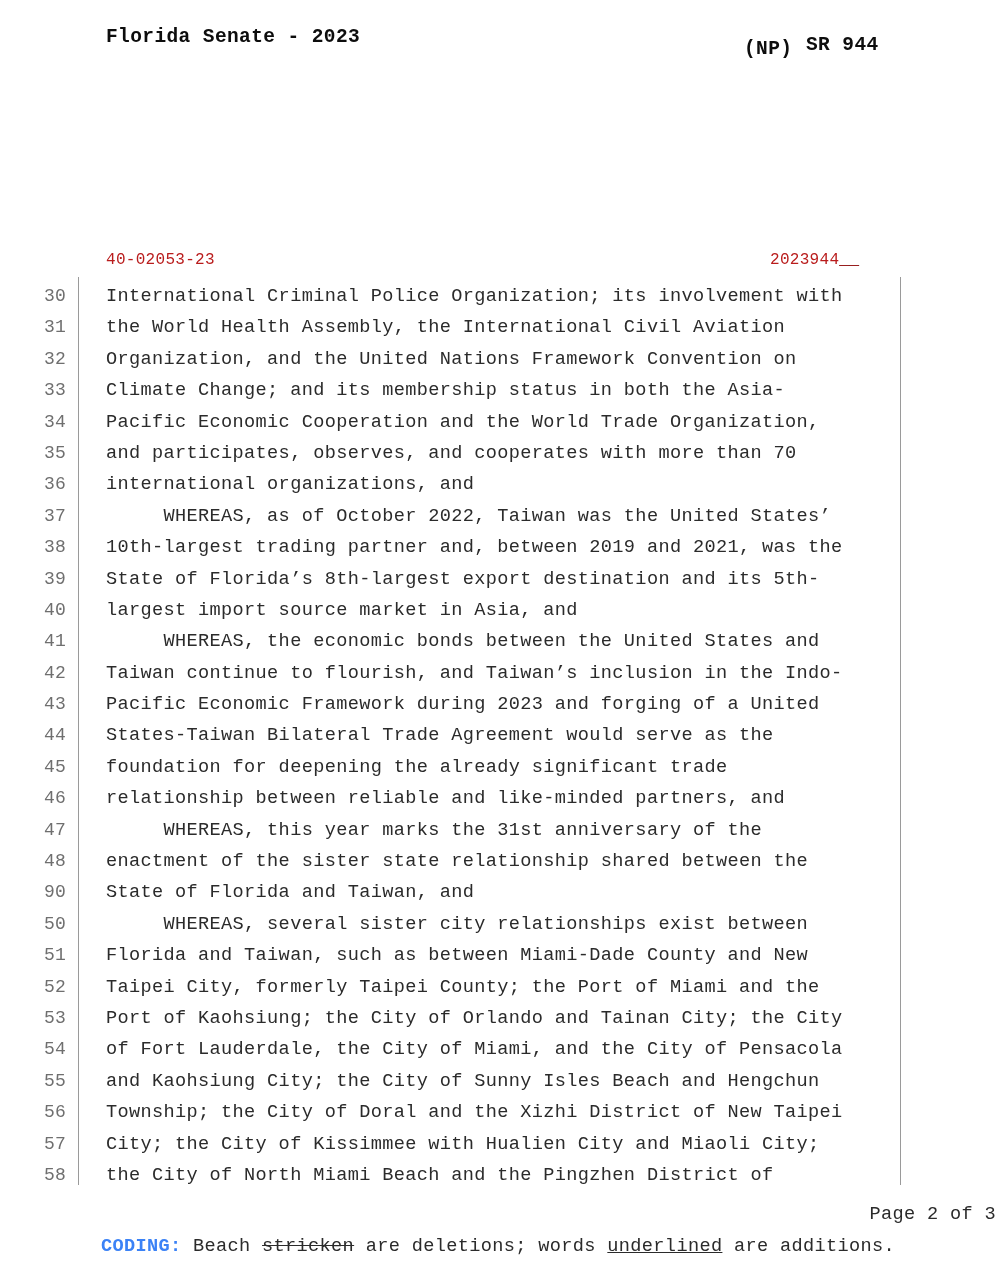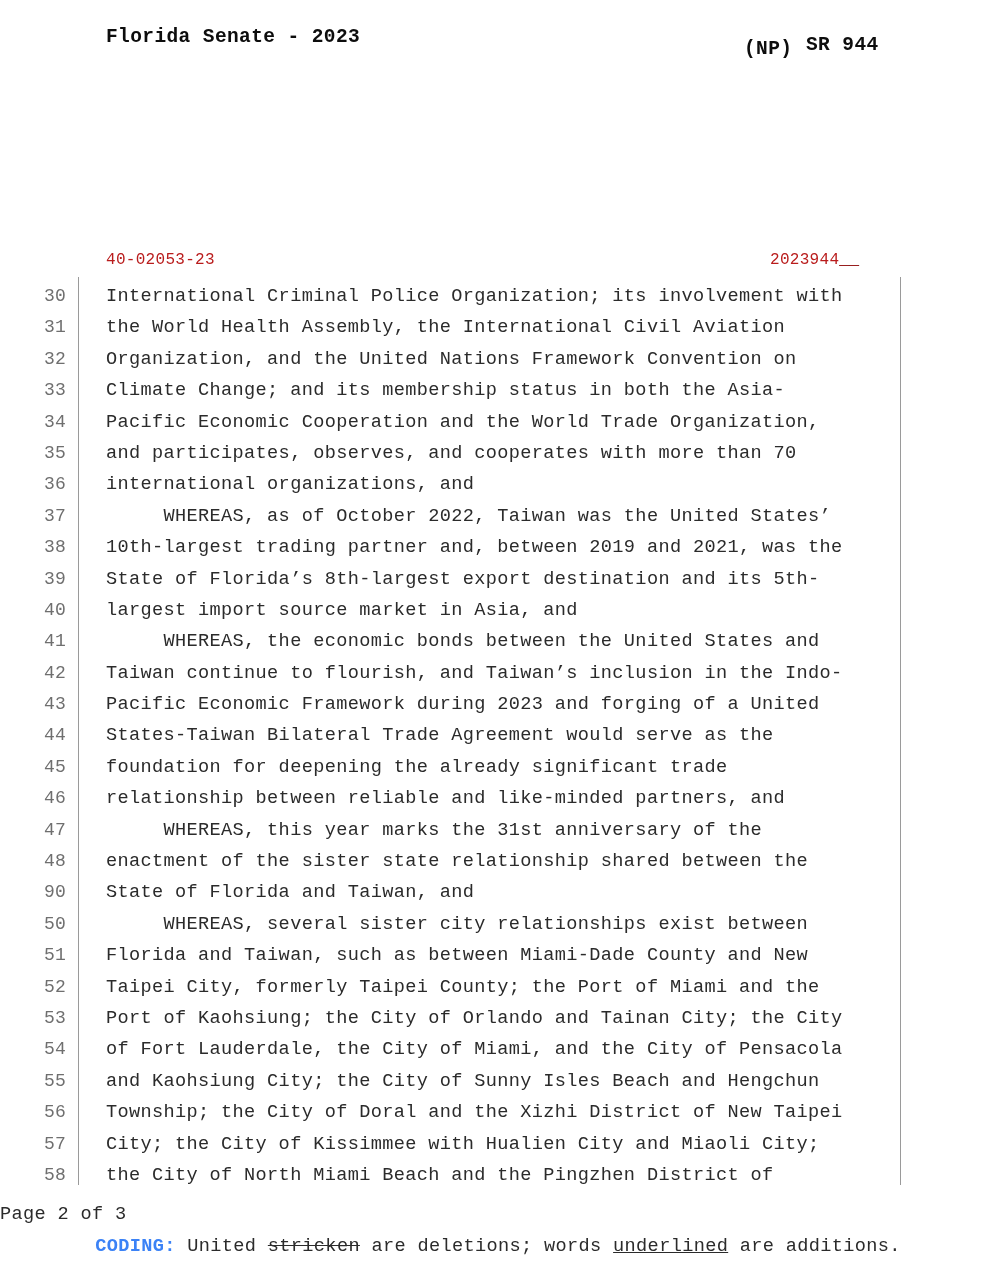--- a/index.html
+++ b/index.html
@@ -134,21 +134,21 @@
     letter-spacing: 0.35px;
     white-space: pre;
   }
 
   
   .page-label {
     position: absolute;
     left: 0;
     top: 1204px;
     width: 996px;
-    text-align: left;
+    text-align: right;
     font-size: 18.6px;
     color: #2b2b2b;
     letter-spacing: 0.35px;
     white-space: pre;
   }
   .coding-line {
     position: absolute;
     left: 0;
     top: 1236px;
     width: 996px;
@@ -217,15 +217,15 @@
       <div class="line-row"><span class="line-no">53</span><span class="line-text">Port of Kaohsiung; the City of Orlando and Tainan City; the City</span></div>
       <div class="line-row"><span class="line-no">54</span><span class="line-text">of Fort Lauderdale, the City of Miami, and the City of Pensacola</span></div>
       <div class="line-row"><span class="line-no">55</span><span class="line-text">and Kaohsiung City; the City of Sunny Isles Beach and Hengchun</span></div>
       <div class="line-row"><span class="line-no">56</span><span class="line-text">Township; the City of Doral and the Xizhi District of New Taipei</span></div>
       <div class="line-row"><span class="line-no">57</span><span class="line-text">City; the City of Kissimmee with Hualien City and Miaoli City;</span></div>
       <div class="line-row"><span class="line-no">58</span><span class="line-text">the City of North Miami Beach and the Pingzhen District of</span></div>
     </div>
 
   <div class="page-label">Page 2 of 3</div>
 
-  <div class="coding-line"><span class="coding-label">CODING:</span><span> United </span><span class="struck">stricken</span><span> are deletions; words </span><span class="underlined">underlined</span><span> are additions.</span></div>
+  <div class="coding-line"><span class="coding-label">CODING:</span><span> Beach </span><span class="struck">stricken</span><span> are deletions; words </span><span class="underlined">underlined</span><span> are additions.</span></div>
 
 </div>
 
 </body></html>

